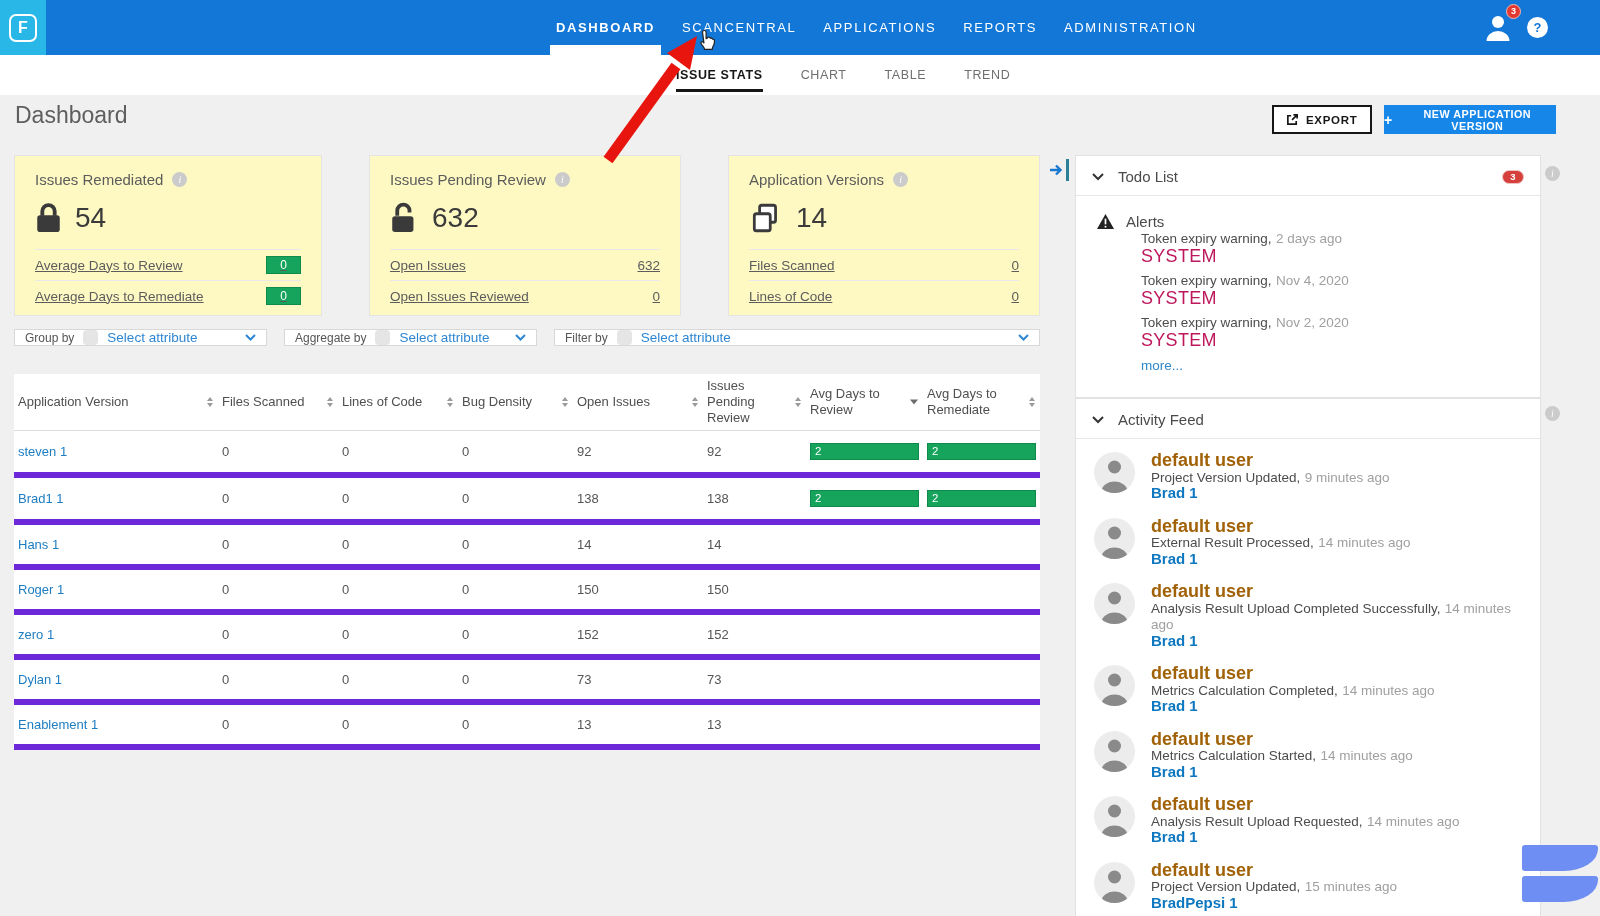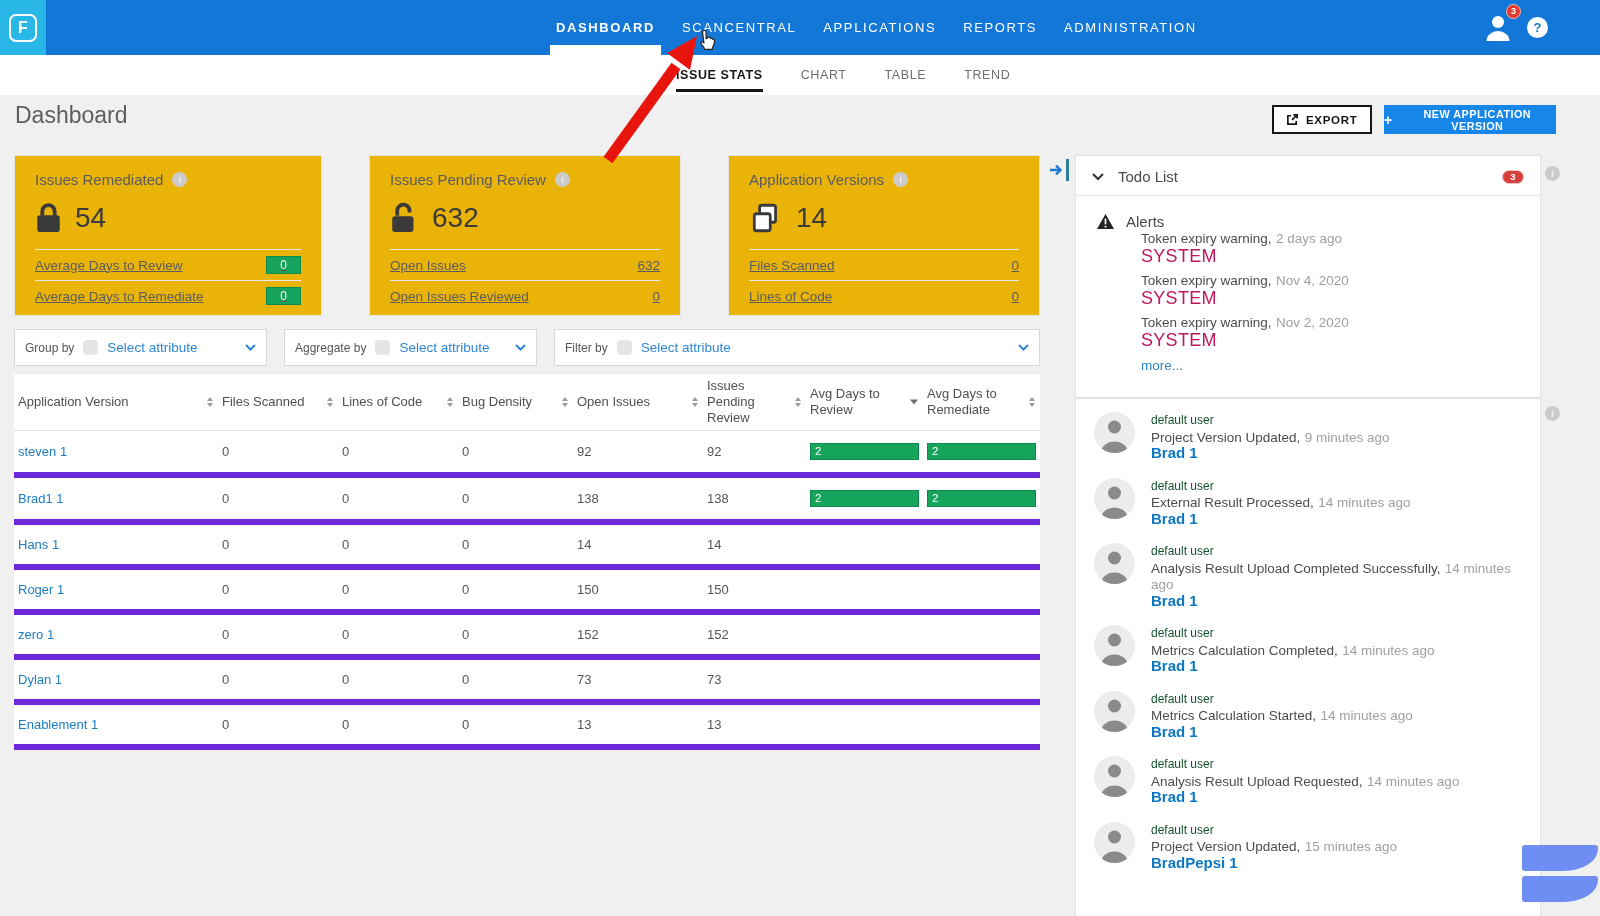--- a/index.html
+++ b/index.html
@@ -24,33 +24,33 @@
   .subtab { font-size:12.5px; letter-spacing:0.6px; color:#6f6f6f; padding-top:13px; height:37px; border-bottom:3px solid transparent; cursor:pointer; white-space:nowrap; }
   .subtab.active { color:#171717; font-weight:bold; border-bottom-color:#171717; }
 
   
   .page-title { position:absolute; left:15px; top:102px; font-size:23px; color:#5e5e5e; font-weight:400; }
   .btn-export { position:absolute; left:1272px; top:105px; height:29px; background:#fff; border:2px solid #161616; display:flex; align-items:center; gap:7px; padding:0 12px; font-size:11.5px; font-weight:bold; letter-spacing:0.7px; color:#161616; cursor:pointer; }
   .btn-new { position:absolute; left:1384px; top:105px; width:172px; height:29px; background:#1687e8; color:#fff; border:none; display:flex; align-items:center; justify-content:center; gap:6px; font-size:10.8px; font-weight:bold; letter-spacing:0.5px; cursor:pointer; font-family:"Liberation Sans",sans-serif; }
 
   
   .cards-row { position:absolute; left:14px; top:155px; width:1026px; display:grid; grid-template-columns:308px 312px 312px; gap:47px; }
-  .card { background:#eab308; border:1px solid #e4e4e4; height:161px; padding:15px 20px 0 20px; }
+  .card { background:#fef9c3; border:1px solid #e4e4e4; height:161px; padding:15px 20px 0 20px; }
   .card-title { display:flex; align-items:center; gap:9px; font-size:15px; color:#5c5c5c; }
   .info-dot { width:15px; height:15px; border-radius:50%; background:#cbcbcb; color:#fff; font-size:10px; font-style:italic; font-family:"Liberation Serif",serif; display:inline-flex; align-items:center; justify-content:center; flex:0 0 auto; }
   .card-value { display:flex; align-items:center; gap:13px; margin-top:11px; height:38px; }
   .card-value .num { font-size:28px; color:#3b3b3b; }
   .card-stats { margin-top:12px; }
   .stat-row { display:flex; align-items:center; justify-content:space-between; border-top:1px solid #e9e9e9; height:31px; font-size:13.5px; color:#5c5c5c;text-decoration:underline; }
   .badge-green { width:35px; height:18px; background:#16a35c; border:1px solid #0e8a4d; color:#fff; font-size:12px; display:flex; align-items:center; justify-content:center; }
   .stat-val { color:#5c5c5c; }
 
   
   .filters-row { position:absolute; left:14px; top:329px; display:flex; gap:17px; }
-  .ddl { background:#fff; border:1px solid #d8d8d8; height:37px; display:flex; align-items:center; padding:0 10px; gap:9px; cursor:pointer; }
+  .ddl { background:#fff; border:1px solid #d8d8d8; height:17px; display:flex; align-items:center; padding:0 10px; gap:9px; cursor:pointer; }
   .ddl.w1 { width:253px; } .ddl.w2 { width:253px; } .ddl.w3 { width:486px; }
   .ddl-label { font-size:12px; color:#555; white-space:nowrap; }
   .ghost-ic { width:15px; height:15px; border-radius:4px; background:#e5e5e5; flex:0 0 auto; }
   .ddl-value { font-size:13.5px; color:#2e86d2; white-space:nowrap; }
   .ddl-chev { margin-left:auto; }
 
   
   .grid-table { position:absolute; left:14px; top:374px; width:1026px; background:#fff; border-collapse:collapse; table-layout:fixed; }
   .grid-table th { font-size:13px; font-weight:400; color:#4f4f4f; text-align:left; vertical-align:middle; height:47px; padding:4px 16px 4px 4px; position:relative; border-bottom:1px solid #dedede; cursor:pointer; line-height:16px; }
   .grid-table td { font-size:13px; color:#555; height:32px; padding:12px 4px; border-bottom:6px solid #6d28d9; }
@@ -75,21 +75,21 @@
   .alert-item { margin-bottom:7px; line-height:16px; }
   .alert-text { font-size:13.5px; color:#4c4c4c; }
   .alert-time { font-size:13.5px; color:#9f9f9f; }
   .alert-link { display:inline-block; font-size:18px; color:#be185d; letter-spacing:0.3px; cursor:pointer; margin-top:1px; }
   .more-link { display:inline-block; margin:2px 13px 0 65px; font-size:13.5px; color:#2f88c9; cursor:pointer; }
   .panel-info { position:absolute; z-index:3; }
   .feed-list { padding:13px 16px 0 18px; }
   .feed-item { display:flex; gap:16px; margin-bottom:17px; }
   .avatar { width:41px; height:41px; border-radius:50%; background:#ececec; overflow:hidden; flex:0 0 auto; display:flex; align-items:flex-end; justify-content:center; }
   .feed-text { line-height:15.5px; padding-top:1px; }
-  .feed-user { font-size:12px; font-weight:normal; color:#14532d; cursor:pointer; }
+  .feed-user { font-size:18px; font-weight:bold; color:#a16207; cursor:pointer; }
   .feed-msg { font-size:13.5px; color:#4c4c4c; }
   .feed-time { font-size:13.5px; color:#9f9f9f; }
   .feed-link { font-size:15px; font-weight:bold; color:#0d77c0; cursor:pointer; }
 
   
   .annotation { position:absolute; left:540px; top:18px; z-index:9; pointer-events:none; }
   .cursor-svg { position:absolute; left:694px; top:29px; z-index:10; pointer-events:none; }
   .watermark { position:absolute; left:1522px; top:845px; z-index:8; }
   .wm-shape { width:76px; height:26px; background:#6f8ef3; border-radius:3px 3px 0 3px; border-bottom-right-radius:34px 22px; }
   .wm-shape + .wm-shape { margin-top:5px; }
@@ -419,20 +419,26 @@
     <div class="alert-item">
       <div><span class="alert-text">Token expiry warning,</span> <span class="alert-time">Nov 2, 2020</span></div>
       <span class="alert-link">SYSTEM</span>
     </div>
   </div>
   <span class="more-link">more...</span>
 </div>
 <span class="info-dot panel-info" style="left:1545px; top:166px;">i</span>
 
 <div class="panel-card activity-card">
+  <div class="panel-head">
+    <svg width="12" height="8" viewBox="0 0 12 8">
+        <path d="M1 1 L6 6 L11 1" fill="none" stroke="#333" stroke-width="2"></path>
+      </svg>
+    <span class="panel-title">Activity Feed</span>
+  </div>
   <div class="feed-list">
 
     <div class="feed-item">
       <span class="avatar">
           <svg width="41" height="41" viewBox="0 0 41 41">
             <circle cx="20.5" cy="15" r="6.5" fill="#8a8a8a"></circle>
             <path d="M7 41 a13.5 11.5 0 0 1 27 0 z" fill="#8a8a8a"></path>
           </svg>
         </span>
       <div class="feed-text">

